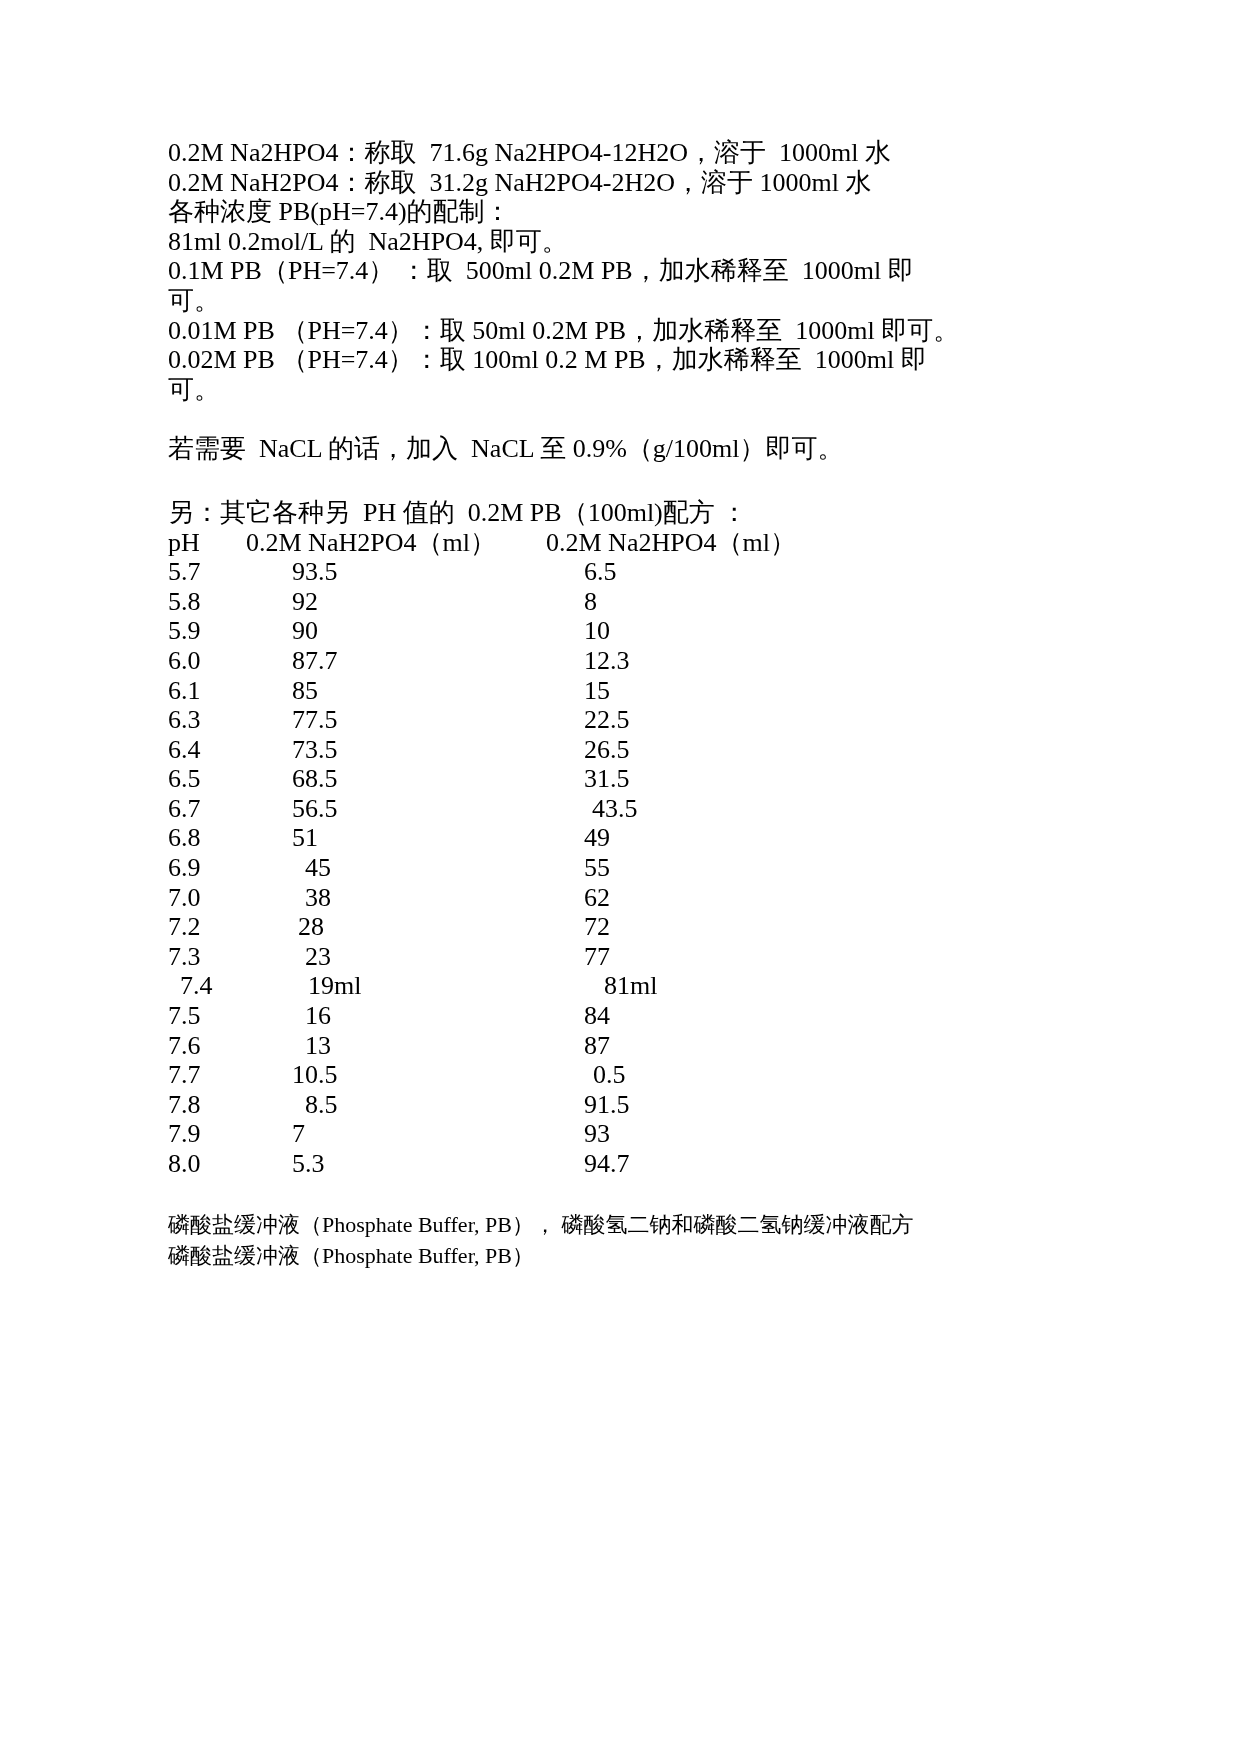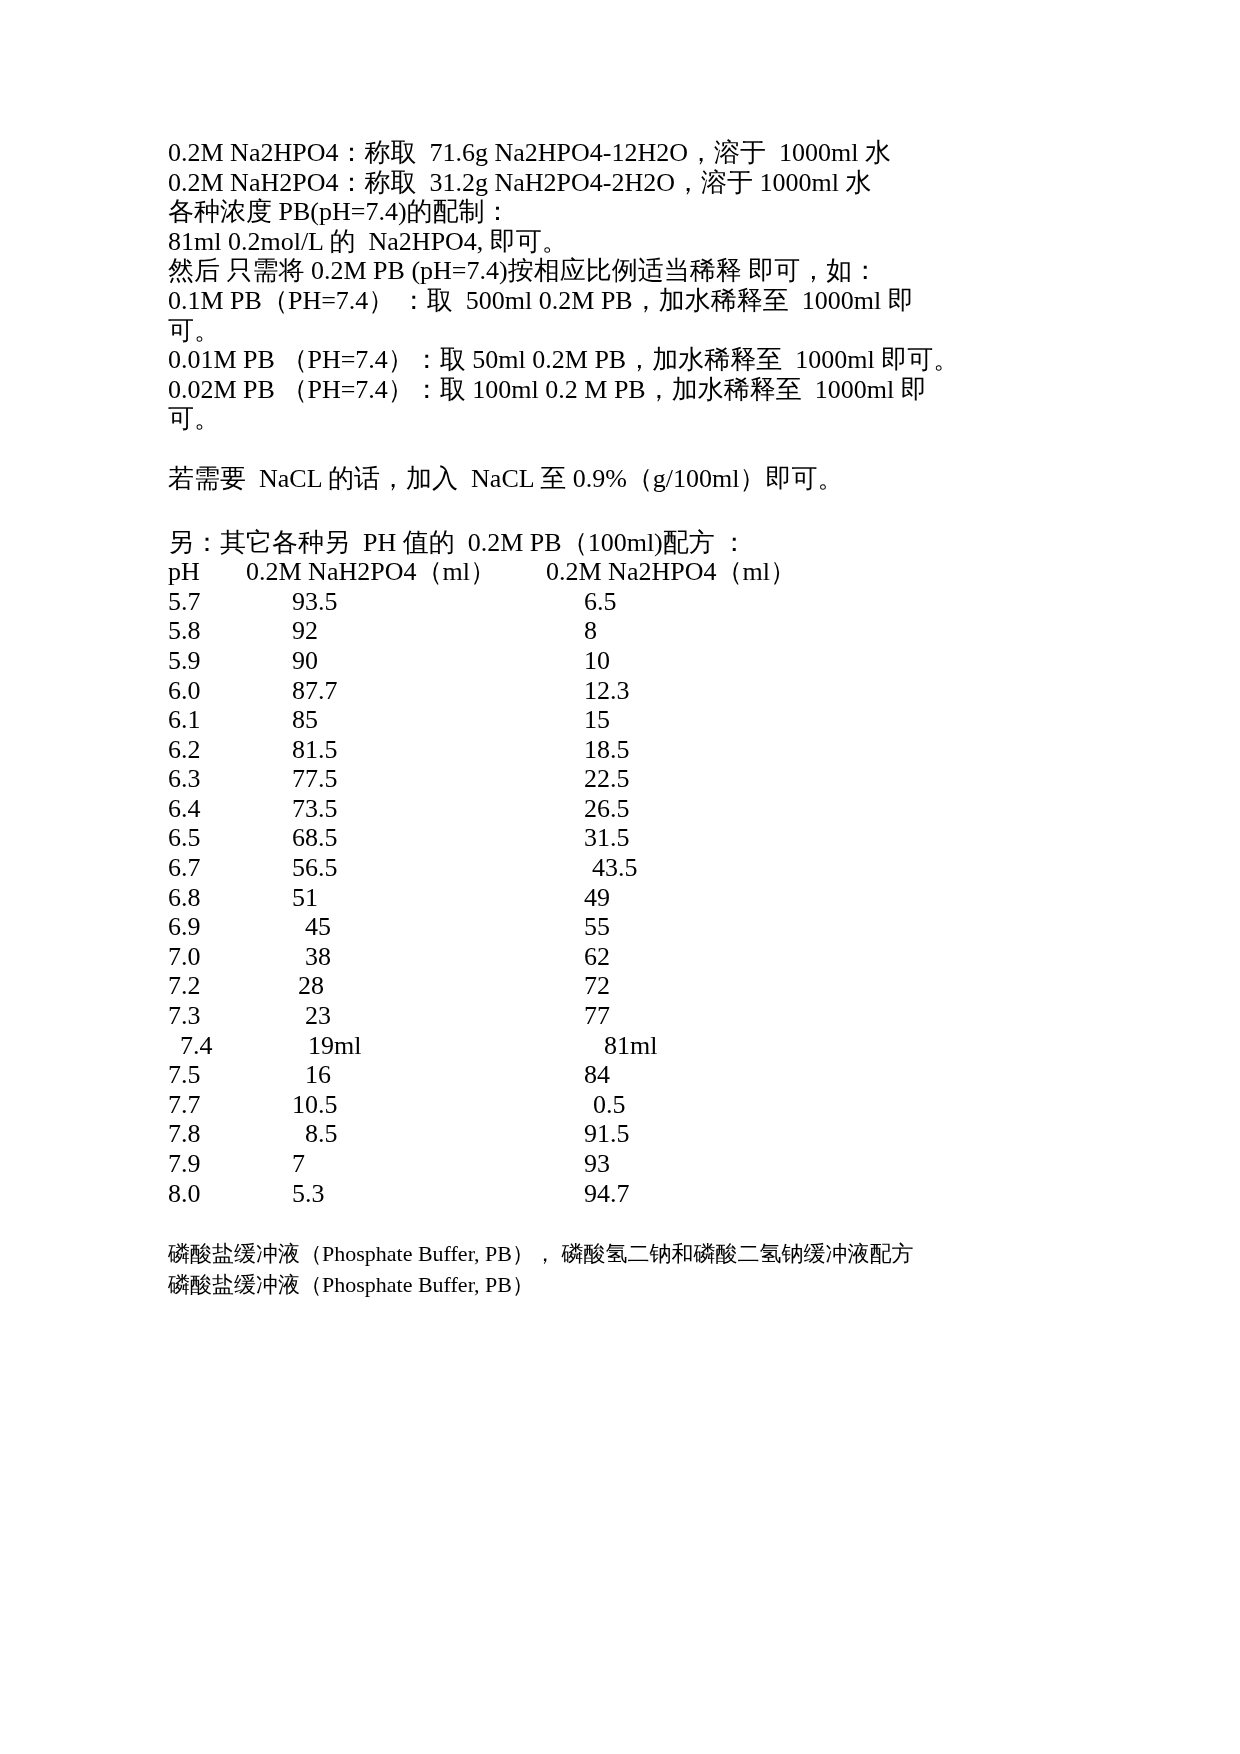--- a/index.html
+++ b/index.html
@@ -68,21 +68,20 @@
 <body>
 
 <div class="page">
   <div class="content">
 
     <div>
       <div class="line">0.2M Na2HPO4：称取  71.6g Na2HPO4-12H2O，溶于  1000ml 水</div>
       <div class="line">0.2M NaH2PO4：称取  31.2g NaH2PO4-2H2O，溶于 1000ml 水</div>
       <div class="line">各种浓度 PB(pH=7.4)的配制：</div>
       <div class="line">81ml 0.2mol/L 的  Na2HPO4, 即可。</div>
-      <div class="line">然后 只需将 0.2M PB (pH=7.4)按相应比例适当稀释 即可，如：</div>
       <div class="line">0.1M PB（PH=7.4） ：取  500ml 0.2M PB，加水稀释至  1000ml 即</div>
       <div class="line">可。</div>
       <div class="line">0.01M PB （PH=7.4）：取 50ml 0.2M PB，加水稀释至  1000ml 即可。</div>
       <div class="line">0.02M PB （PH=7.4）：取 100ml 0.2 M PB，加水稀释至  1000ml 即</div>
       <div class="line">可。</div>
     </div>
 
     <div class="spacer-md"></div>
 
     <div class="line">若需要  NaCL 的话，加入  NaCL 至 0.9%（g/100ml）即可。</div>
@@ -119,25 +118,20 @@
             <td class="col-ph"><span class="cell-v" style="margin-left: 0px;">6.0</span></td>
             <td class="col-nah"><span class="cell-v" style="margin-left: 46px; text-align: center;">87.7</span></td>
             <td class="col-na2h"><span class="cell-v" style="margin-left: 38px;">12.3</span></td>
           </tr>
           <tr>
             <td class="col-ph"><span class="cell-v" style="margin-left: 0px;">6.1</span></td>
             <td class="col-nah"><span class="cell-v" style="margin-left: 46px;">85</span></td>
             <td class="col-na2h"><span class="cell-v" style="margin-left: 38px;">15</span></td>
           </tr>
           <tr>
-            <td class="col-ph"><span class="cell-v" style="margin-left: 0px;">6.2</span></td>
-            <td class="col-nah"><span class="cell-v" style="margin-left: 46px;">81.5</span></td>
-            <td class="col-na2h"><span class="cell-v" style="margin-left: 38px;">18.5</span></td>
-          </tr>
-          <tr>
             <td class="col-ph"><span class="cell-v" style="margin-left: 0px;">6.3</span></td>
             <td class="col-nah"><span class="cell-v" style="margin-left: 46px;">77.5</span></td>
             <td class="col-na2h"><span class="cell-v" style="margin-left: 38px;">22.5</span></td>
           </tr>
           <tr>
             <td class="col-ph"><span class="cell-v" style="margin-left: 0px;">6.4</span></td>
             <td class="col-nah"><span class="cell-v" style="margin-left: 46px;">73.5</span></td>
             <td class="col-na2h"><span class="cell-v" style="margin-left: 38px;">26.5</span></td>
           </tr>
           <tr>
@@ -179,20 +173,25 @@
             <td class="col-ph"><span class="cell-v" style="margin-left: 12px;">7.4</span></td>
             <td class="col-nah"><span class="cell-v" style="margin-left: 62px;">19ml</span></td>
             <td class="col-na2h"><span class="cell-v" style="margin-left: 58px;">81ml</span></td>
           </tr>
           <tr>
             <td class="col-ph"><span class="cell-v" style="margin-left: 0px;">7.5</span></td>
             <td class="col-nah"><span class="cell-v" style="margin-left: 59px;">16</span></td>
             <td class="col-na2h"><span class="cell-v" style="margin-left: 38px;">84</span></td>
           </tr>
           <tr>
+            <td class="col-ph"><span class="cell-v" style="margin-left: 0px;">7.6</span></td>
+            <td class="col-nah"><span class="cell-v" style="margin-left: 59px;">13</span></td>
+            <td class="col-na2h"><span class="cell-v" style="margin-left: 38px;">87</span></td>
+          </tr>
+          <tr>
             <td class="col-ph"><span class="cell-v" style="margin-left: 0px;">7.7</span></td>
             <td class="col-nah"><span class="cell-v" style="margin-left: 46px;">10.5</span></td>
             <td class="col-na2h"><span class="cell-v" style="margin-left: 47px;">0.5</span></td>
           </tr>
           <tr>
             <td class="col-ph"><span class="cell-v" style="margin-left: 0px;">7.8</span></td>
             <td class="col-nah"><span class="cell-v" style="margin-left: 59px;">8.5</span></td>
             <td class="col-na2h"><span class="cell-v" style="margin-left: 38px;">91.5</span></td>
           </tr>
           <tr>

